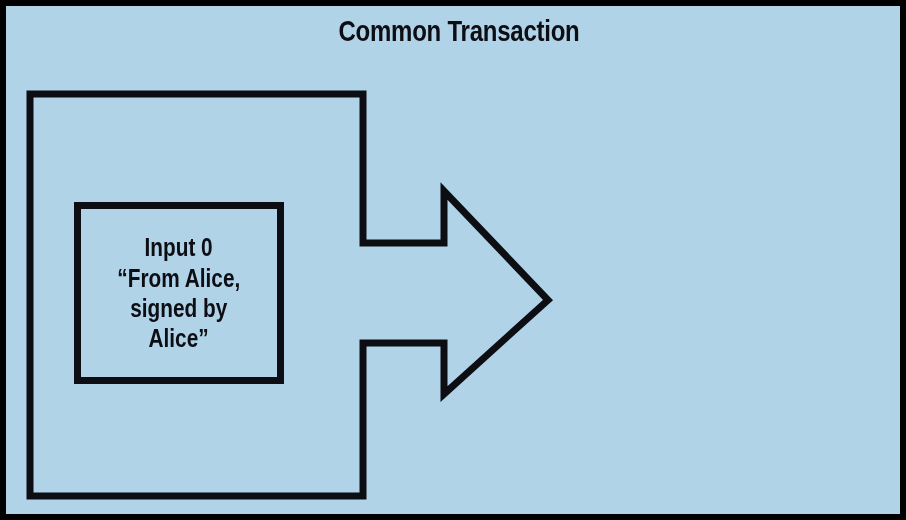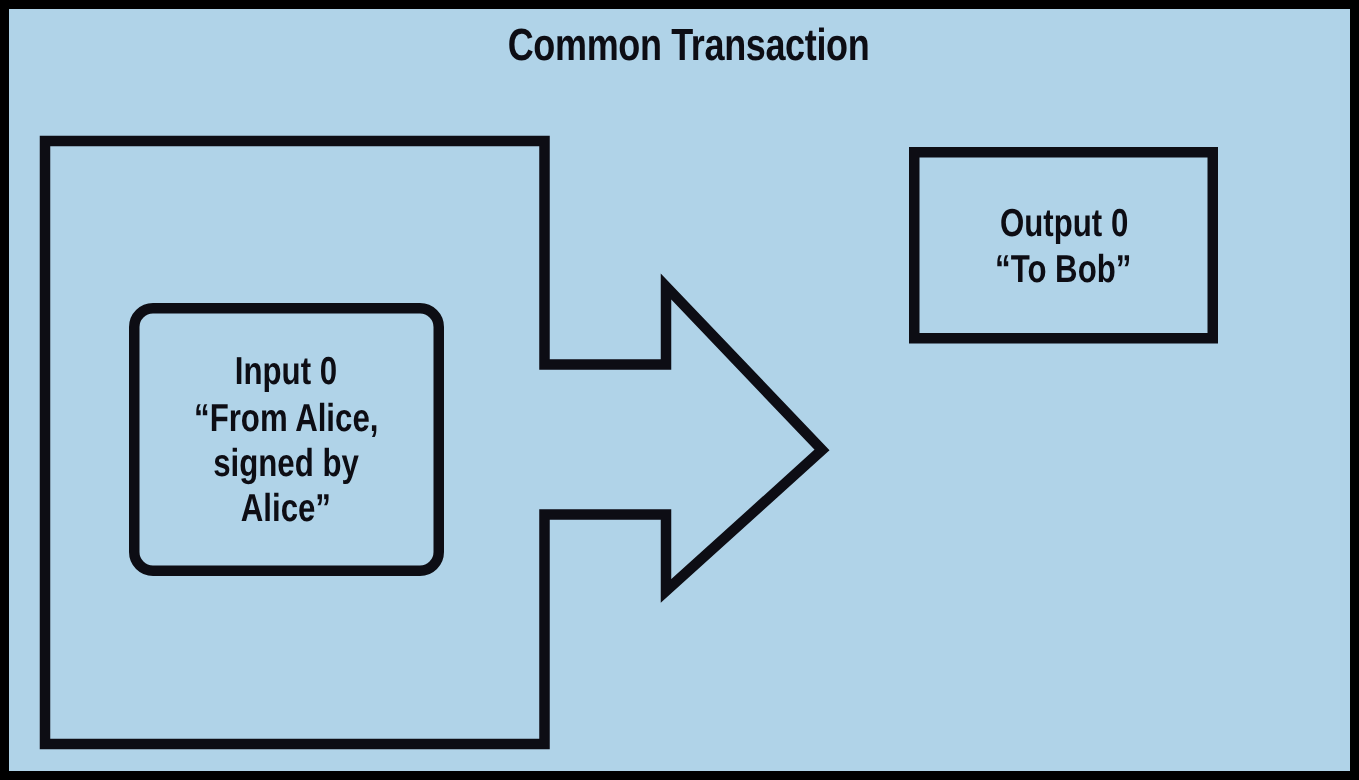--- a/index.html
+++ b/index.html
@@ -51,25 +51,24 @@
   .node-line {
     font-size: 26px;
     font-weight: 600;
     color: #0d0d14;
     line-height: 1.17;
     white-space: nowrap;
     transform: scaleX(0.80);
     transform-origin: center center;
   }
   #input-0-box {
-    left: 80px;
+    left: 68px;
     top: 196px;
     width: 210px;
     height: 182px;
-    border-radius: 16px;
   }
   #output-0-box {
     left: 600px;
     top: 92px;
     width: 206px;
     height: 131px;
   }
   #output-1-box {
     left: 600px;
     top: 352px;
@@ -100,19 +99,15 @@
              Z" fill="none" stroke="#0d0d14" stroke-width="7" stroke-linejoin="miter" stroke-linecap="butt"></path>
   </svg>
 
   <div class="node-box" id="input-0-box">
     <div class="node-line">Input 0</div>
     <div class="node-line">“From Alice,</div>
     <div class="node-line">signed by</div>
     <div class="node-line">Alice”</div>
   </div>
 
-  <div class="node-box" id="output-0-box">
-    <div class="node-line">Output 0</div>
-    <div class="node-line">“To Bob”</div>
-  </div>
 
 
 </div>
 
 </body></html>

